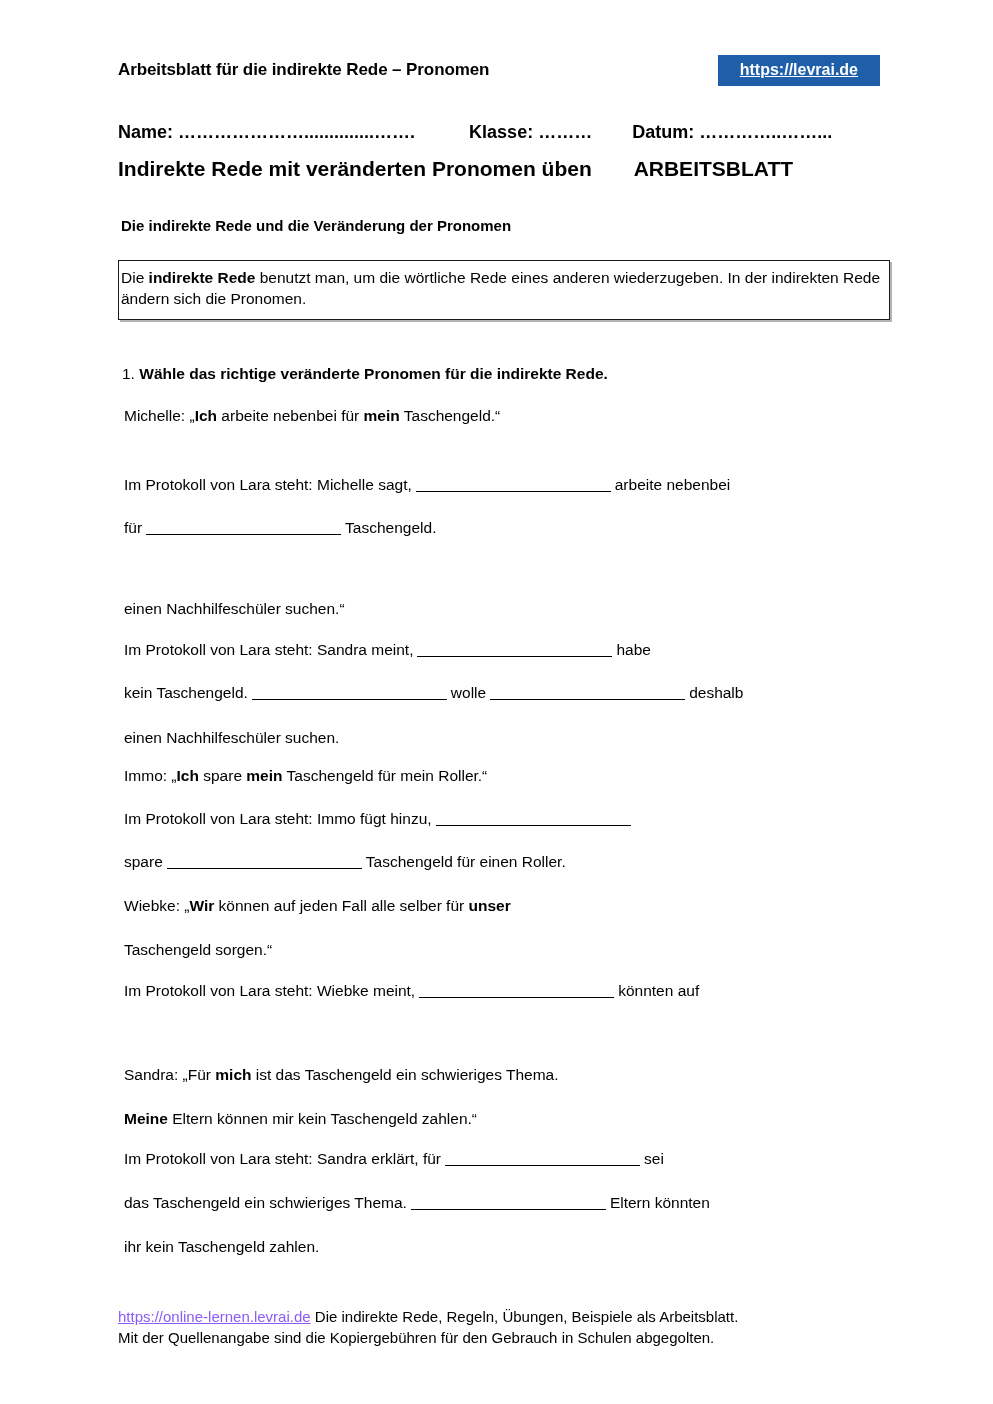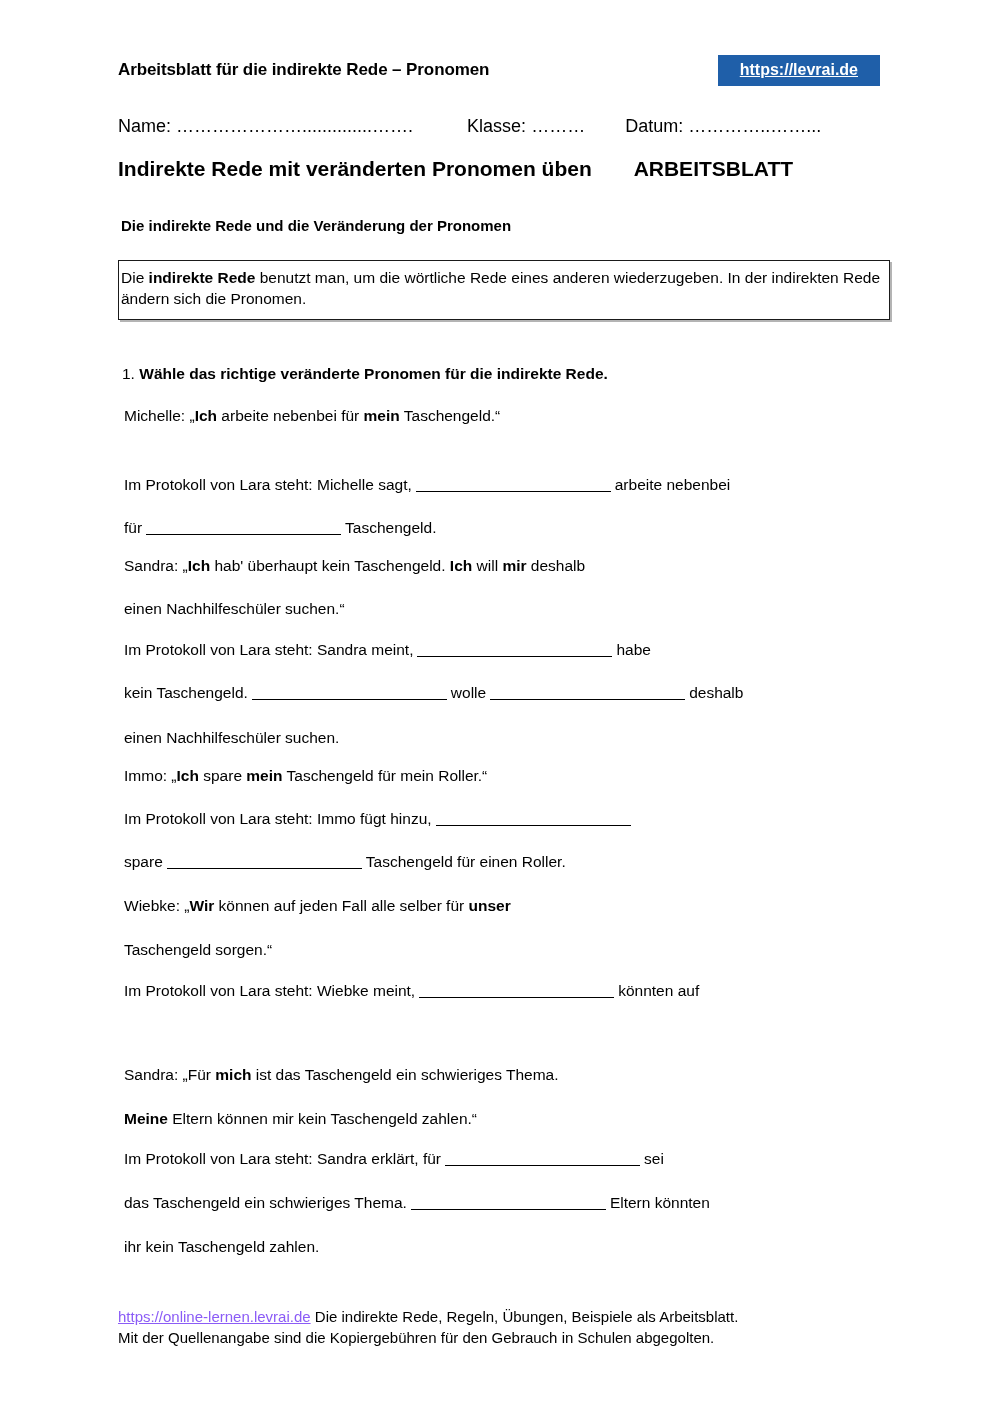--- a/index.html
+++ b/index.html
@@ -46,24 +46,24 @@
     text-decoration: underline;
     padding: 6px 22px 7px 22px;
     line-height: 1.1;
     white-space: nowrap;
     display: inline-block;
   }
 
   .name-row {
     position: absolute;
     left: 118px;
-    top: 116px;
+    top: 122px;
     width: 790px;
     font-size: 18px;
-    font-weight: normal;
+    font-weight: bold;
     white-space: nowrap;
   }
   .name-row .gap-a { display:inline-block; width: 44px; }
   .name-row .gap-b { display:inline-block; width: 30px; }
 
   .main-title {
     position: absolute;
     left: 118px;
     top: 157px;
     width: 790px;
@@ -179,23 +179,20 @@
   </div>
 
   <div class="line" style="top:476px">
     <span>Im Protokoll von Lara steht: Michelle sagt,</span><span class="blank w195"></span><span>arbeite nebenbei</span>
   </div>
 
   <div class="line" style="top:519px">
     <span>für</span><span class="blank w195"></span><span>Taschengeld.</span>
   </div>
 
-  <div class="line" style="top:557px">
-    <span>Sandra: „</span><b>Ich</b><span> hab' überhaupt kein Taschengeld. </span><b>Ich</b><span> will </span><b>mir</b><span> deshalb</span>
-  </div>
 
   <div class="line" style="top:600px">einen Nachhilfeschüler suchen.“</div>
 
   <div class="line" style="top:641px">
     <span>Im Protokoll von Lara steht: Sandra meint,</span><span class="blank w195"></span><span>habe</span>
   </div>
 
   <div class="line" style="top:684px">
     <span>kein Taschengeld.</span><span class="blank w195"></span><span>wolle</span><span class="blank w195"></span><span>deshalb</span>
   </div>

